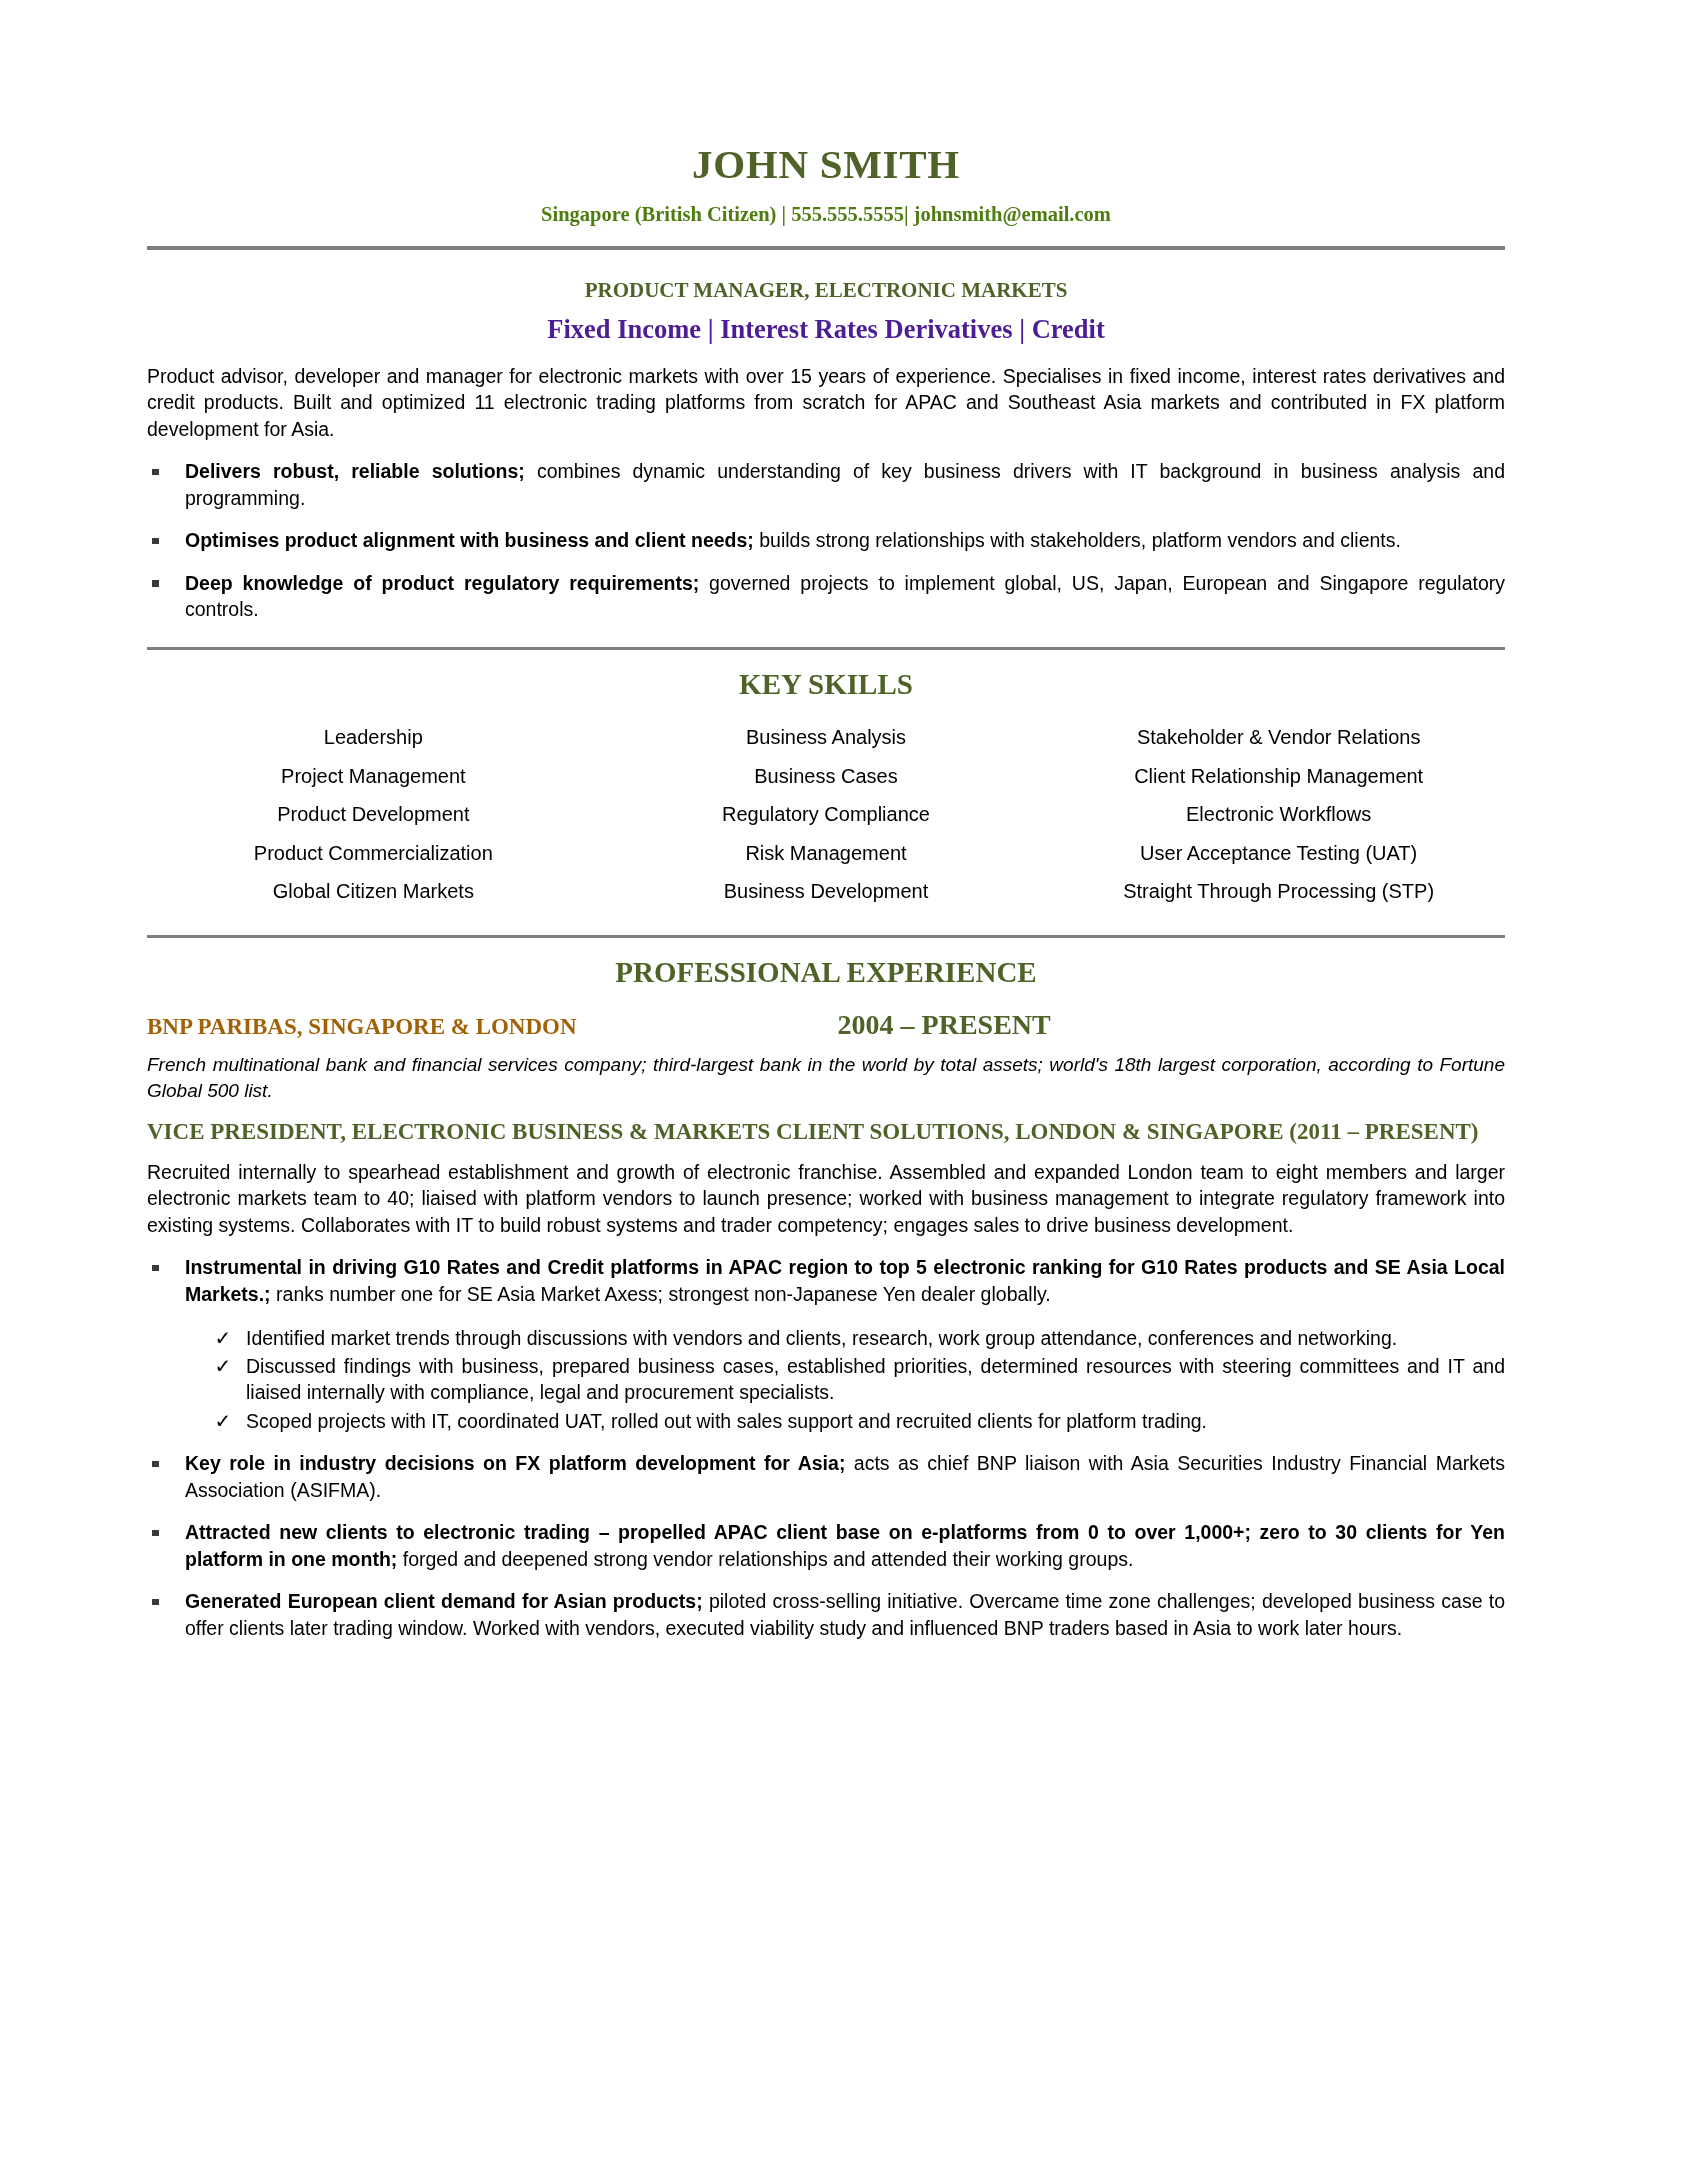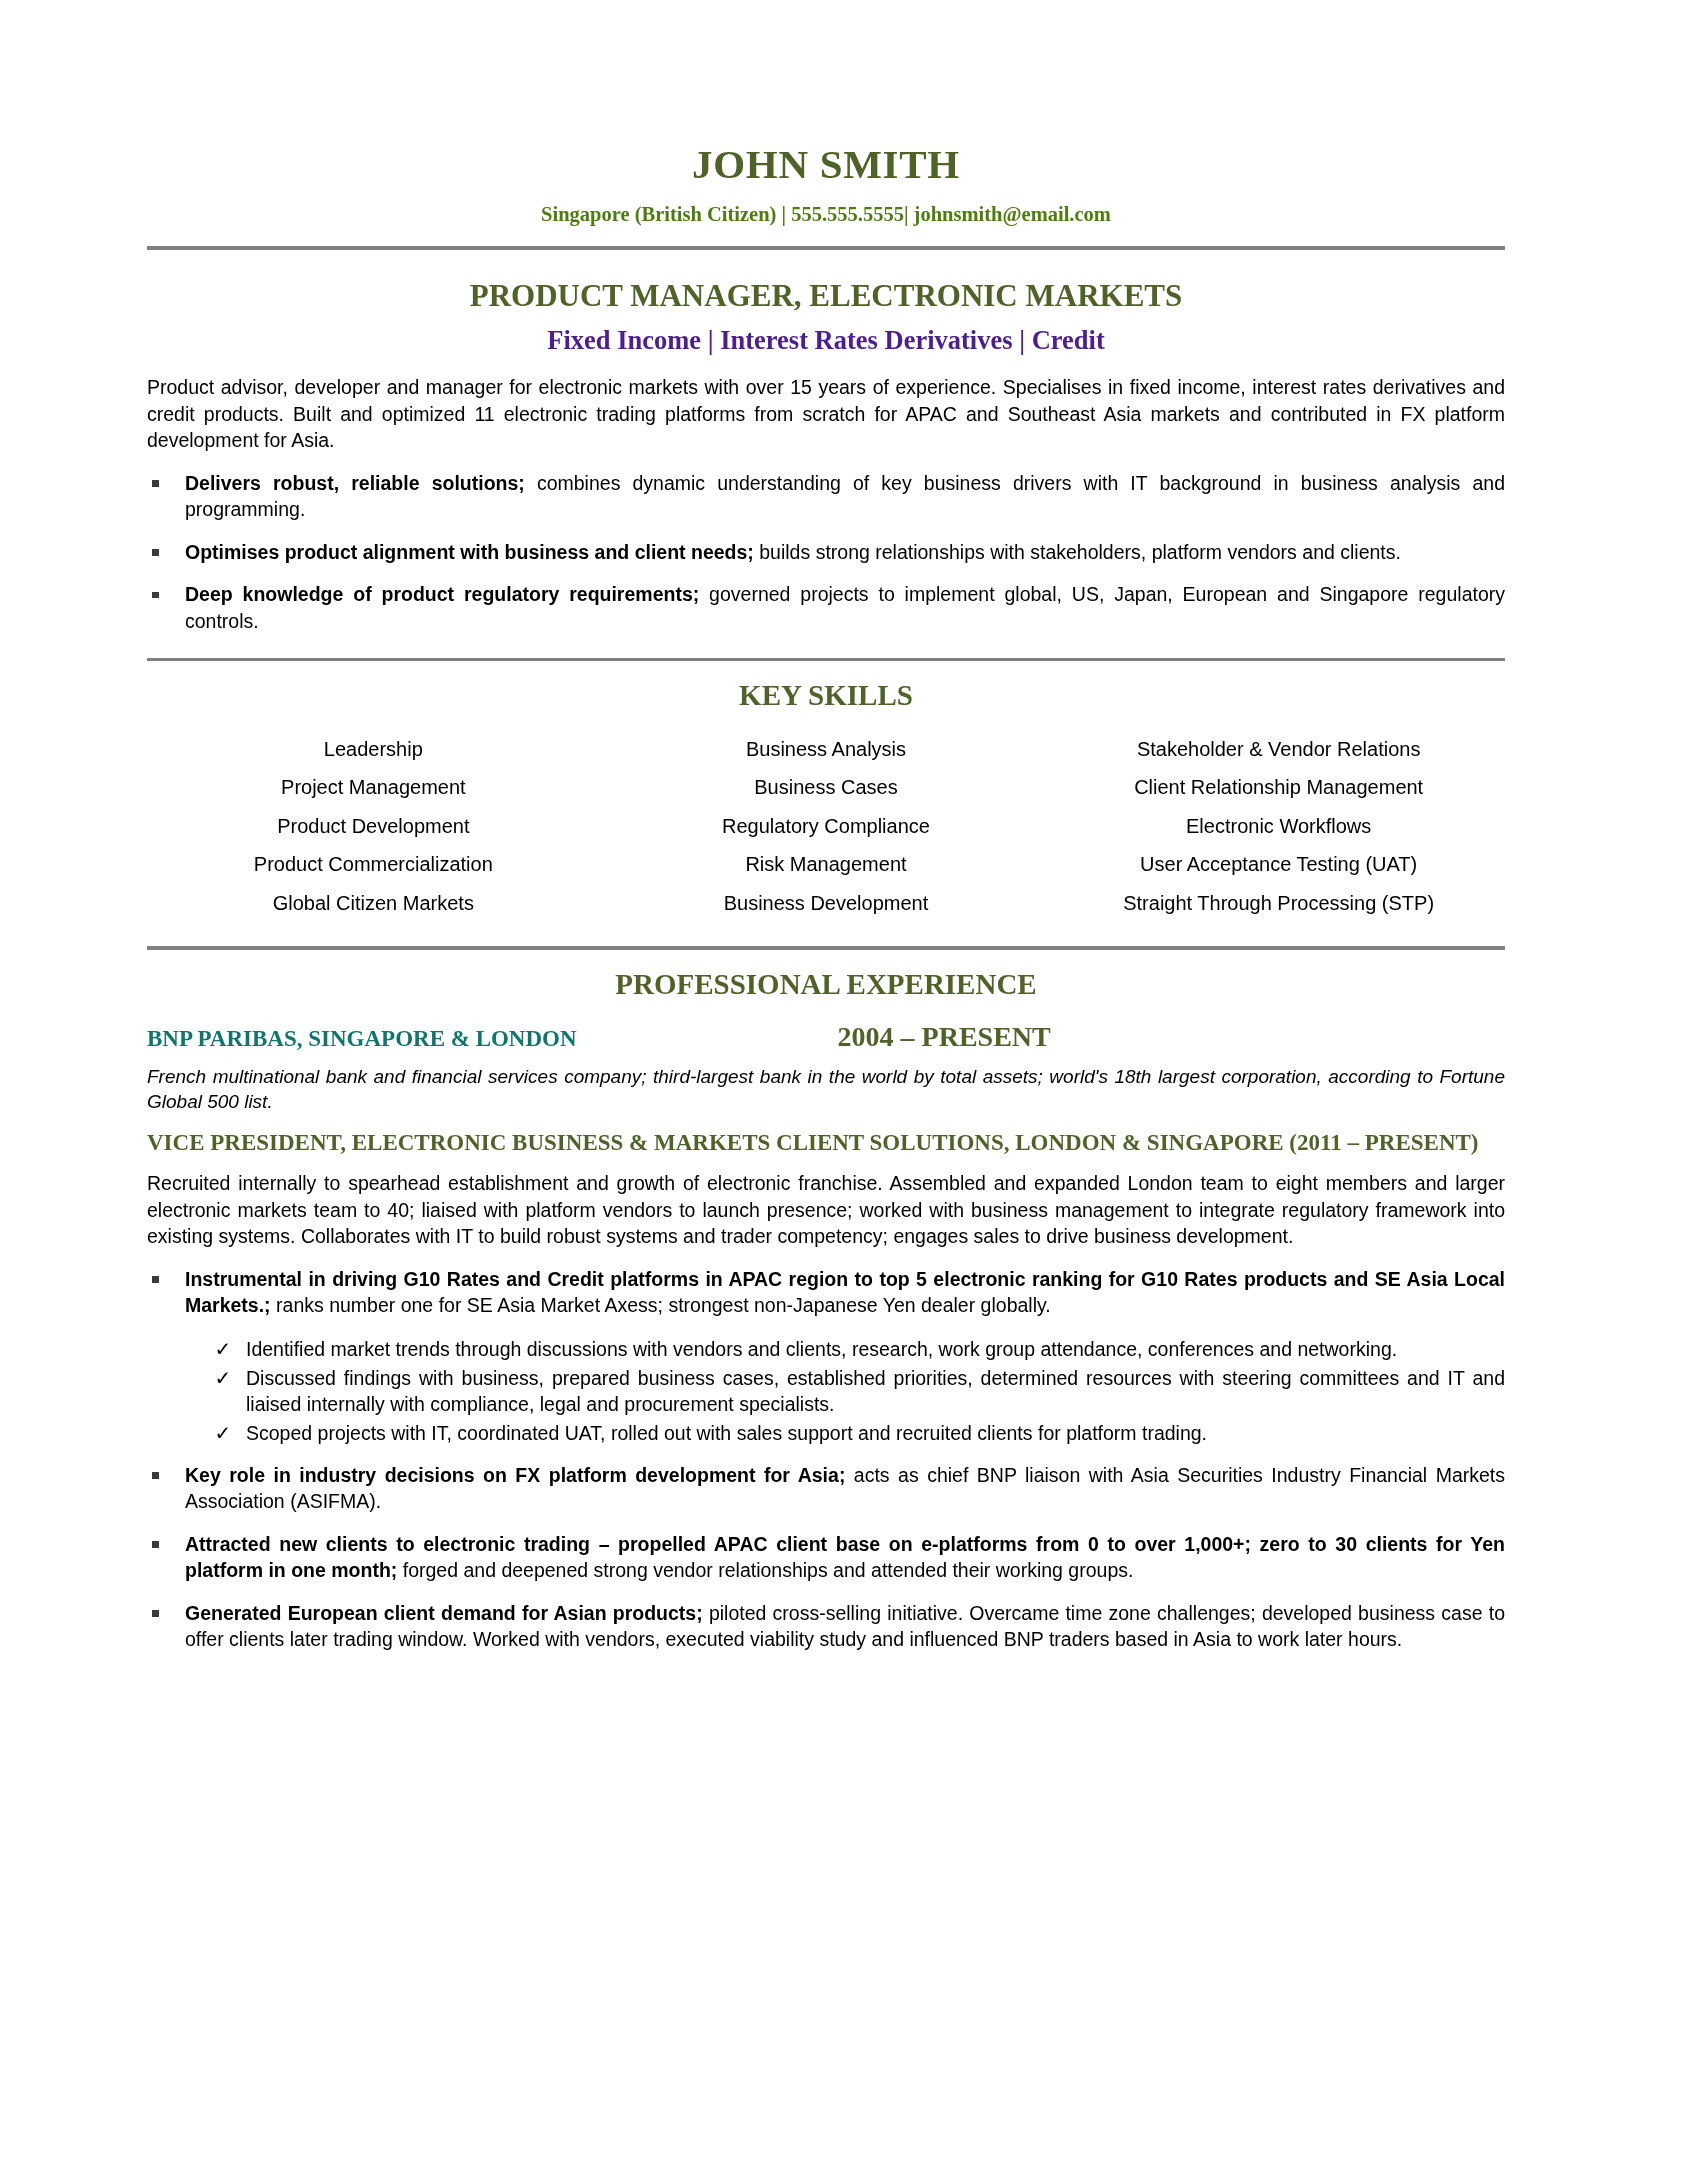--- a/index.html
+++ b/index.html
@@ -52,21 +52,21 @@
     width: 100%;
   }
   .rule-top { margin-top: 20px; }
   .rule-mid { margin-top: 24px; }
 
   
   .job-title {
     text-align: center;
     font-family: "Liberation Serif", serif;
     font-weight: bold;
-    font-size: 31px;
+    font-size: 21px;
     color: #4F6228;
     margin: 0;
     padding-top: 28px;
     line-height: 1.15;
   }
   .job-subtitle {
     text-align: center;
     font-family: "Liberation Serif", serif;
     font-weight: bold;
     font-size: 26.5px;
@@ -134,21 +134,21 @@
   
   .company-row {
     display: flex;
     align-items: baseline;
     padding-top: 18.5px;
   }
   .company-name {
     font-family: "Liberation Serif", serif;
     font-weight: bold;
     font-size: 23px;
-    color: #0f766e;
+    color: #a16207;
     flex: 0 0 auto;
     line-height: 1.2;
   }
   .company-dates {
     font-family: "Liberation Serif", serif;
     font-weight: bold;
     font-size: 28px;
     color: #4F6228;
     margin-left: 261px;
     line-height: 1.2;

